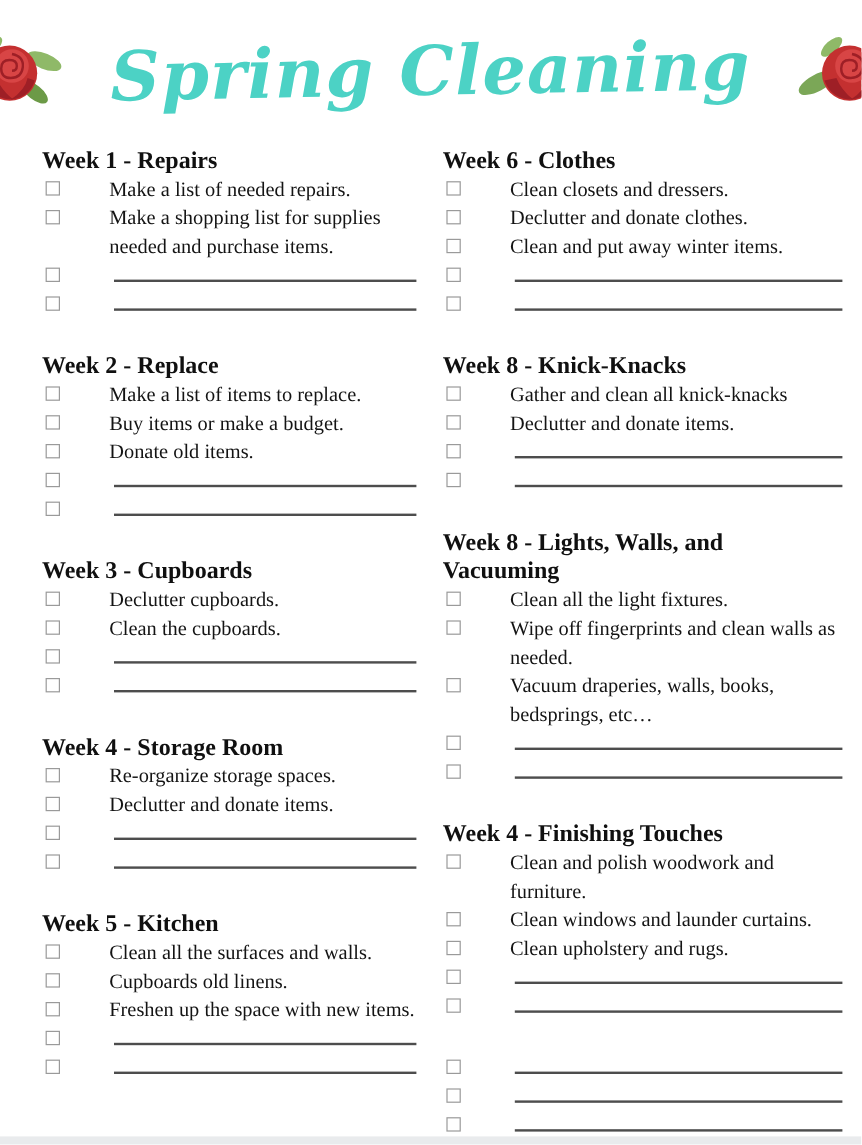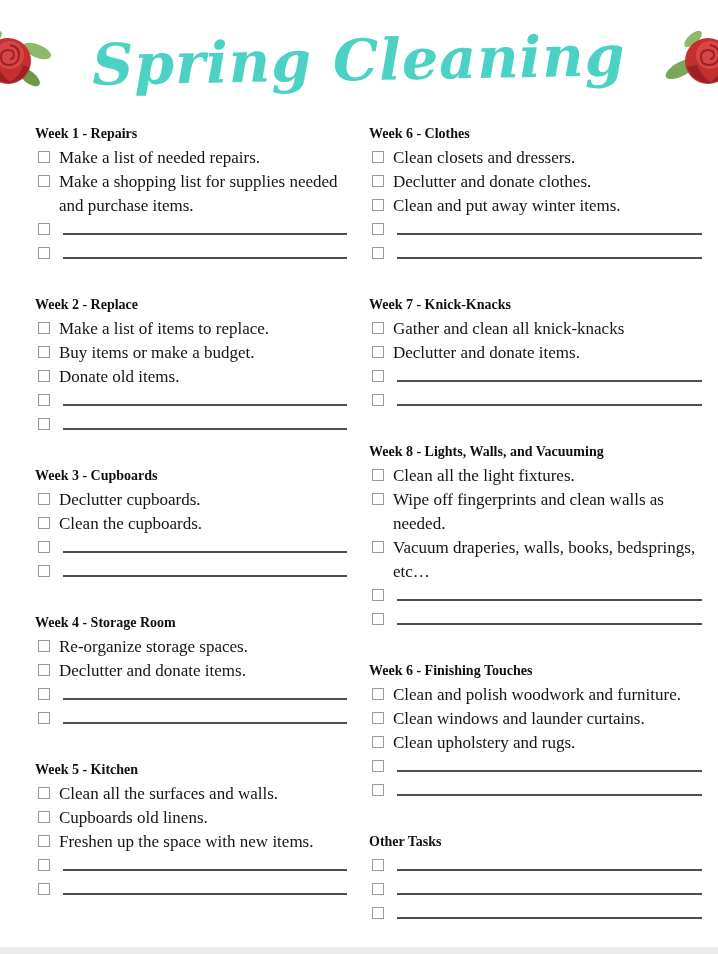--- a/index.html
+++ b/index.html
@@ -27,23 +27,23 @@
   
   .columns {
     display:flex; margin-top:12px;
     padding-left:35px; padding-right:16px;
   }
   .col-left  { width:312px; margin-right:22px; }
   .col-right { width:333px; }
   .section { margin-bottom:27px; }
   .section:last-child { margin-bottom:0; }
   .heading {
-    font-weight:bold; font-size:14px; line-height:24px; color:#101010;
-  }
-  .item-row { display:flex; align-items:flex-start; min-height:24px; }
+    font-weight:bold; font-size:20px; line-height:24px; color:#101010;
+  }
+  .item-row { display:flex; align-items:flex-start; min-height:24px;gap:32px; }
   .checkbox {
     width:12px; height:12px; flex:none;
     border:1.5px solid #9a9a9a; background:#fff;
     margin:5px 9px 0 3px;
   }
   .item-text { font-size:17px; line-height:24px; color:#141414; }
   .blank-line {
     flex:1; height:17px; margin-left:4px;
     border-bottom:2px solid #4d4d4d;
   }
@@ -221,21 +221,21 @@
           <div class="item-row">
             <span class="checkbox"></span>
             <span class="blank-line"></span>
           </div>
           <div class="item-row">
             <span class="checkbox"></span>
             <span class="blank-line"></span>
           </div>
         </div>
         <div class="section">
-          <div class="heading">Week 7 - Knick-Knacks</div>
+          <div class="heading">Week 8 - Knick-Knacks</div>
           <div class="item-row">
             <span class="checkbox"></span>
             <span class="item-text">Gather and clean all knick-knacks</span>
           </div>
           <div class="item-row">
             <span class="checkbox"></span>
             <span class="item-text">Declutter and donate items.</span>
           </div>
           <div class="item-row">
             <span class="checkbox"></span>
@@ -263,21 +263,21 @@
           <div class="item-row">
             <span class="checkbox"></span>
             <span class="blank-line"></span>
           </div>
           <div class="item-row">
             <span class="checkbox"></span>
             <span class="blank-line"></span>
           </div>
         </div>
         <div class="section">
-          <div class="heading">Week 6 - Finishing Touches</div>
+          <div class="heading">Week 4 - Finishing Touches</div>
           <div class="item-row">
             <span class="checkbox"></span>
             <span class="item-text">Clean and polish woodwork and furniture.</span>
           </div>
           <div class="item-row">
             <span class="checkbox"></span>
             <span class="item-text">Clean windows and launder curtains.</span>
           </div>
           <div class="item-row">
             <span class="checkbox"></span>
@@ -286,21 +286,20 @@
           <div class="item-row">
             <span class="checkbox"></span>
             <span class="blank-line"></span>
           </div>
           <div class="item-row">
             <span class="checkbox"></span>
             <span class="blank-line"></span>
           </div>
         </div>
         <div class="section">
-          <div class="heading">Other Tasks</div>
           <div class="item-row">
             <span class="checkbox"></span>
             <span class="blank-line"></span>
           </div>
           <div class="item-row">
             <span class="checkbox"></span>
             <span class="blank-line"></span>
           </div>
           <div class="item-row">
             <span class="checkbox"></span>

